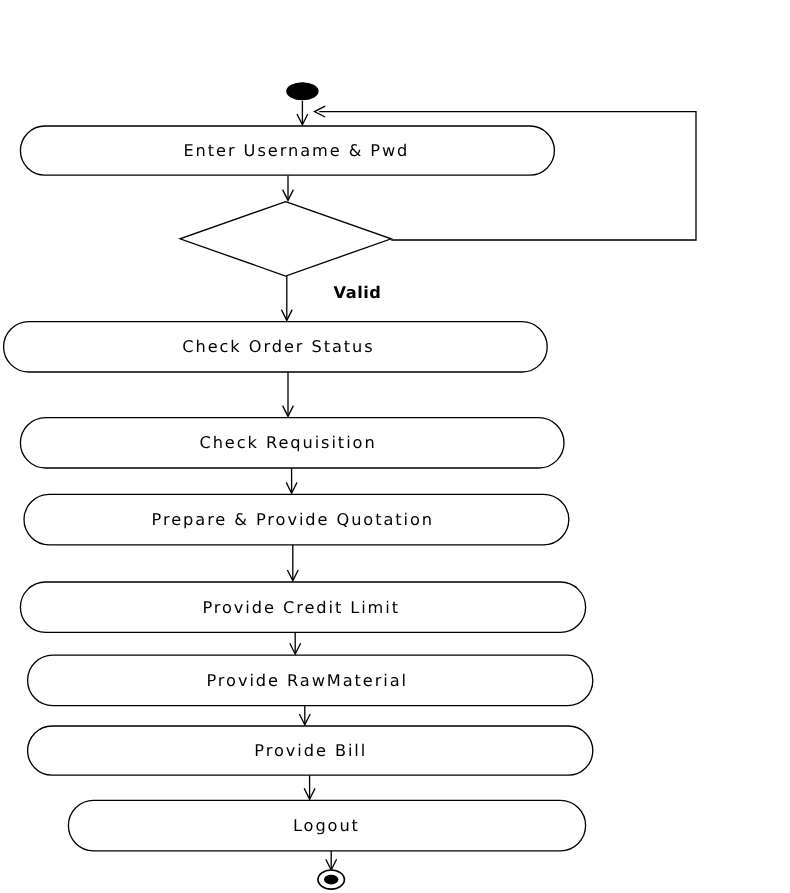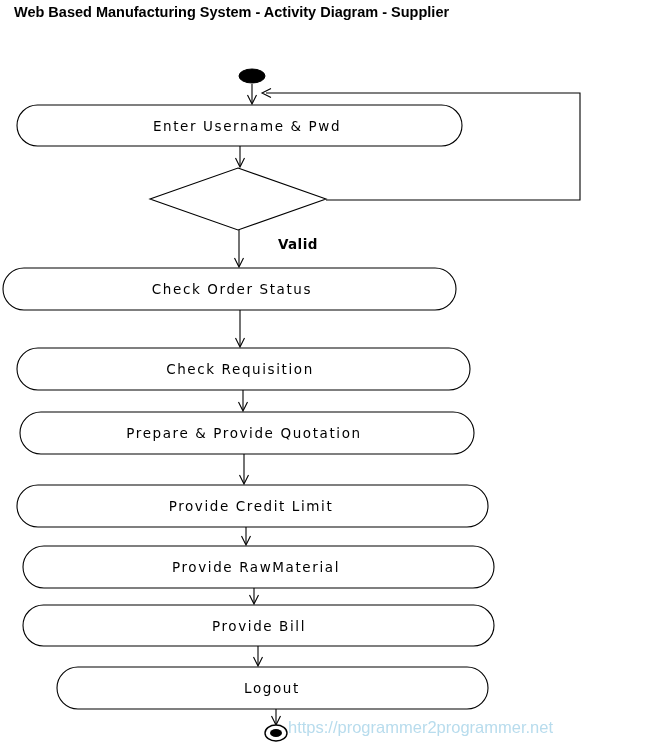--- a/index.html
+++ b/index.html
@@ -93,21 +93,20 @@
     font-size: 16.5px;
     white-space: nowrap;
     color: #b8dced;
   }
 </style>
 </head>
 <body>
 
 <div id="page">
 
-  <div id="diagram-title">Web Based Manufacturing System - Activity Diagram - Supplier</div>
 
   <svg id="activity-canvas" viewBox="0 0 658 744" xmlns="http://www.w3.org/2000/svg">
 
     <g id="flows-group">
         <g>
           <path d="M 252 84 L 252 103" class="flow-line"></path>
           <polyline points="247.5,95 252,104 256.5,95" class="flow-line"></polyline>
         </g>
         <g>
           <path d="M 240 146 L 240 166" class="flow-line"></path>
@@ -191,15 +190,14 @@
     <g id="terminals-group">
         <ellipse cx="252" cy="76" rx="13" ry="7" class="initial-node"></ellipse>
         <g>
           <ellipse cx="276" cy="733" rx="11" ry="8" class="final-outer"></ellipse>
           <ellipse cx="276" cy="733" rx="6" ry="4" class="final-inner"></ellipse>
         </g>
       </g>
 
   </svg>
 
-  <div id="watermark">https://programmer2programmer.net</div>
 
 </div>
 
 </body></html>

